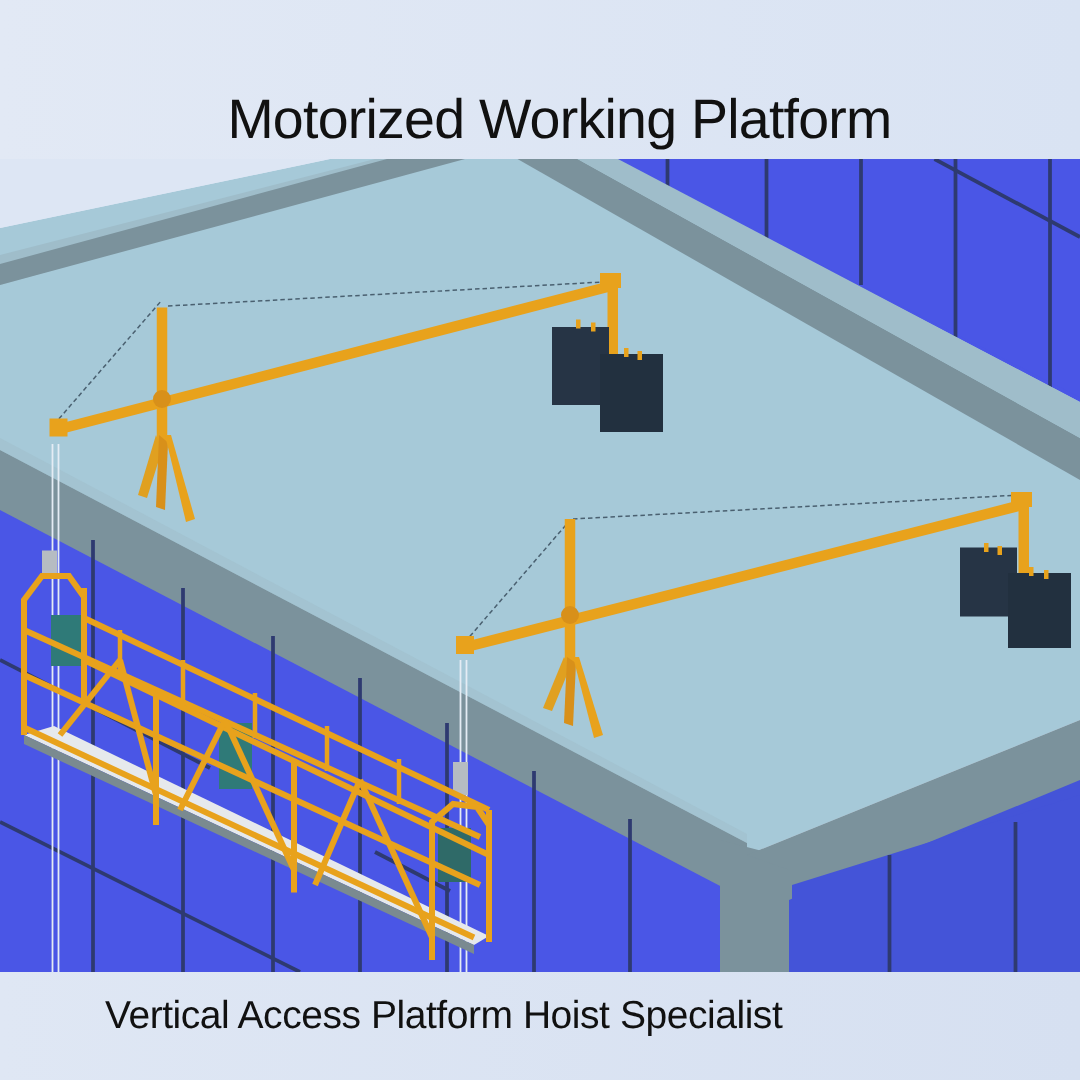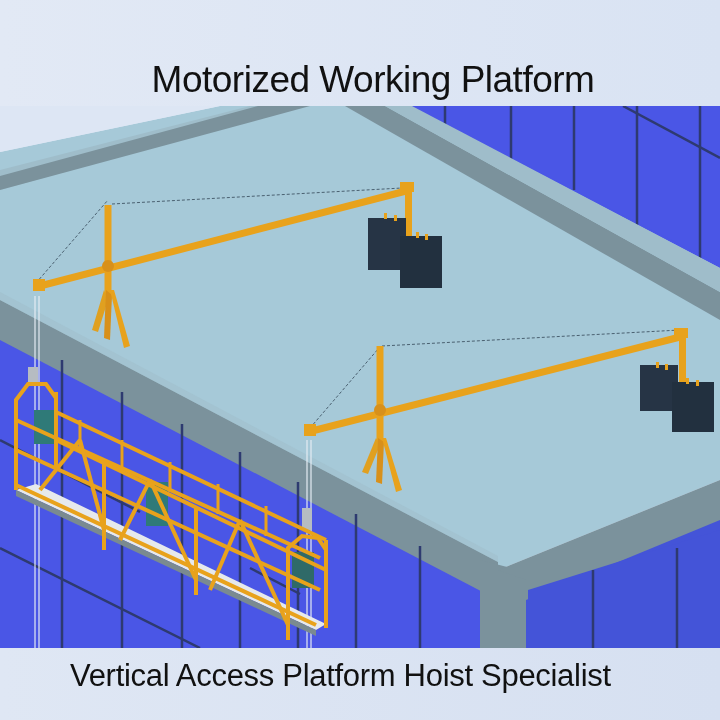--- a/index.html
+++ b/index.html
@@ -1,20 +1,20 @@
 <!DOCTYPE html>
 <html><head>
 <meta charset="utf-8">
 <style>
   html, body { margin:0; padding:0; }
   body { width:720px; height:720px; overflow:hidden; background:#dde6f4; position:relative; font-family:"Liberation Sans", sans-serif; }
   .banner-top { position:absolute; left:0; top:0; width:720px; height:106px; background:linear-gradient(90deg,#e2e9f5,#d9e3f3); }
   .banner-bottom { position:absolute; left:0; top:648px; width:720px; height:72px; background:linear-gradient(90deg,#dfe7f4,#d6e0f1); }
   .title { position:absolute; left:0; width:720px; top:58px; text-align:center; font-size:37px; color:#111; letter-spacing:-0.5px; line-height:44px;margin-left:13px; }
-  .subtitle { position:absolute; left:70px; top:656px; font-size:31px; color:#111; letter-spacing:-0.3px; line-height:40px; }
+  .subtitle { position:absolute; left:70px; top:656px; font-size:26px; color:#111; letter-spacing:-0.3px; line-height:40px; }
   .scene { position:absolute; left:0; top:106px; width:720px; height:542px; }
 </style>
 </head>
 <body>
 
 <div class="banner-top"></div>
 <div class="title">Motorized Working Platform</div>
 
 <div class="scene">
 <svg width="720" height="542" viewBox="0 106 720 542" xmlns="http://www.w3.org/2000/svg">

